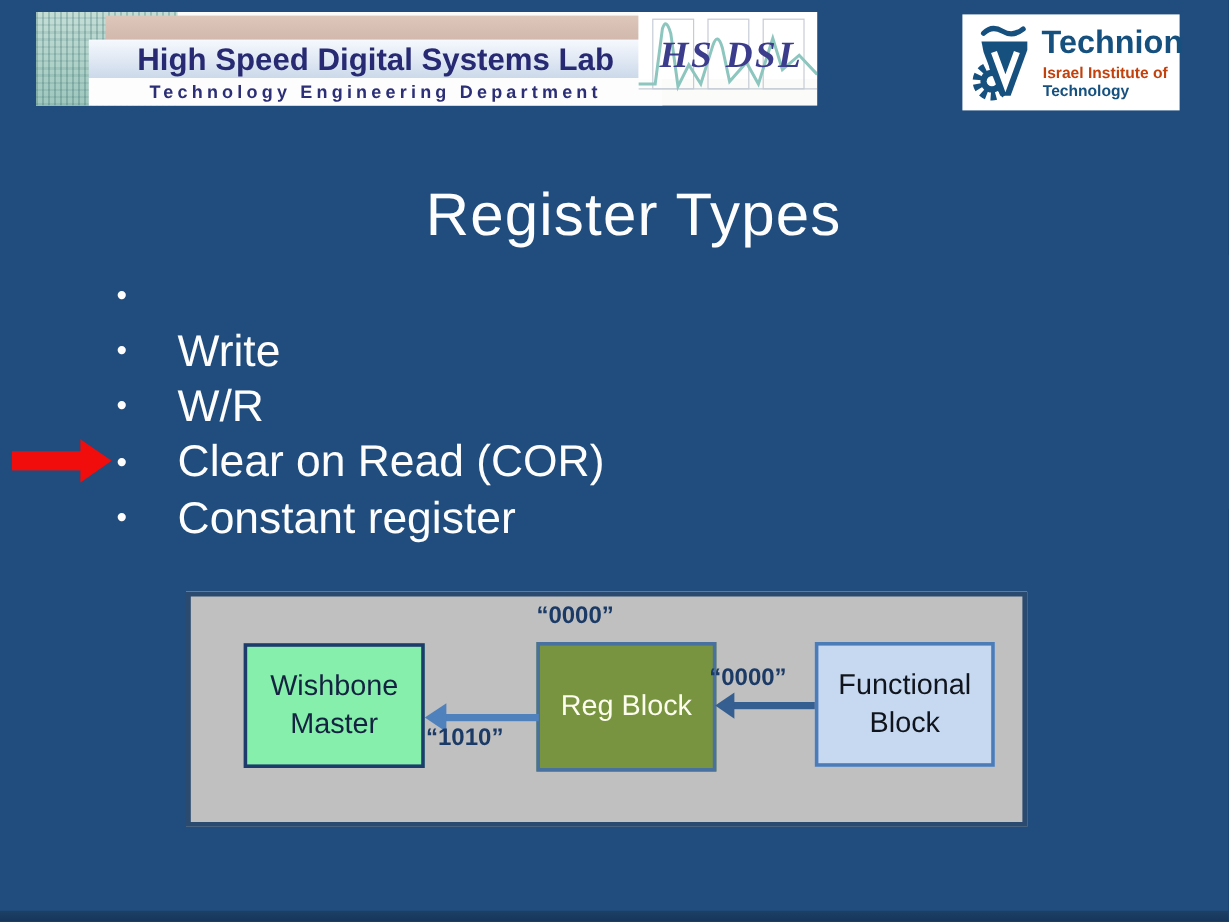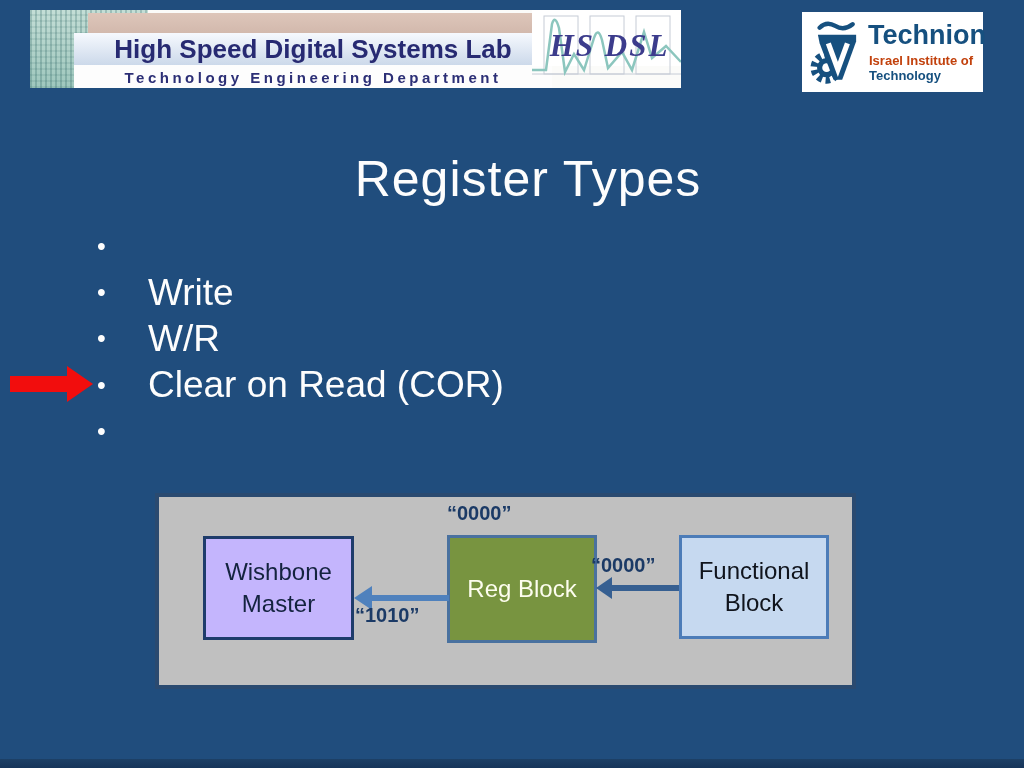--- a/index.html
+++ b/index.html
@@ -74,21 +74,21 @@
     border-top:18px solid transparent; border-bottom:18px solid transparent;
     border-left:26px solid #f20d0d;
   }
   
   .panel {
     position:absolute; left:155px; top:493px; width:701px; height:196px;
     background:#c0c0c0; box-shadow:inset 0 0 0 4px #2a4a70;
   }
   .blk { position:absolute; display:flex; flex-direction:column; align-items:center; justify-content:center;
          text-align:center; font-size:24px; line-height:1.32; box-sizing:border-box; }
-  .blk-wishbone { left:48px; top:43px; width:151px; height:104px; background:#c4b5fd;
+  .blk-wishbone { left:48px; top:43px; width:151px; height:104px; background:#86efac;
                   border:3px solid #1e3c6b; color:#14233f; }
   .blk-reg { left:292px; top:42px; width:150px; height:108px; background:#789440;
              border:3px solid #49719f; color:#fdfdee; }
   .blk-functional { left:524px; top:42px; width:150px; height:104px; background:#c6d9f0;
                     border:3px solid #4c7cb8; color:#10141c; }
   .dlabel { position:absolute; font-weight:700; font-size:20px; color:#1b3a66; }
   .lbl-reg-top { left:292px; top:9px; width:150px; }
   .lbl-right   { left:436px; top:61px; width:100px; }
   .lbl-left    { left:200px; top:111px; width:100px; }
   .arrow-shaft { position:absolute; height:6px; }
@@ -158,20 +158,21 @@
     <div class="bullet-row">
       <span class="bullet-marker">•</span>
       <span class="bullet-text">W/R</span>
     </div>
     <div class="bullet-row">
       <span class="bullet-marker">•</span>
       <span class="bullet-text">Clear on Read (COR)</span>
     </div>
     <div class="bullet-row">
       <span class="bullet-marker">•</span>
+      <span class="bullet-text">Constant register</span>
     </div>
   </div>
 
   <div class="red-arrow">
     <div class="shaft"></div>
     <div class="head"></div>
   </div>
 
   <div class="panel">
     <div class="dlabel lbl-reg-top">“0000”</div>

